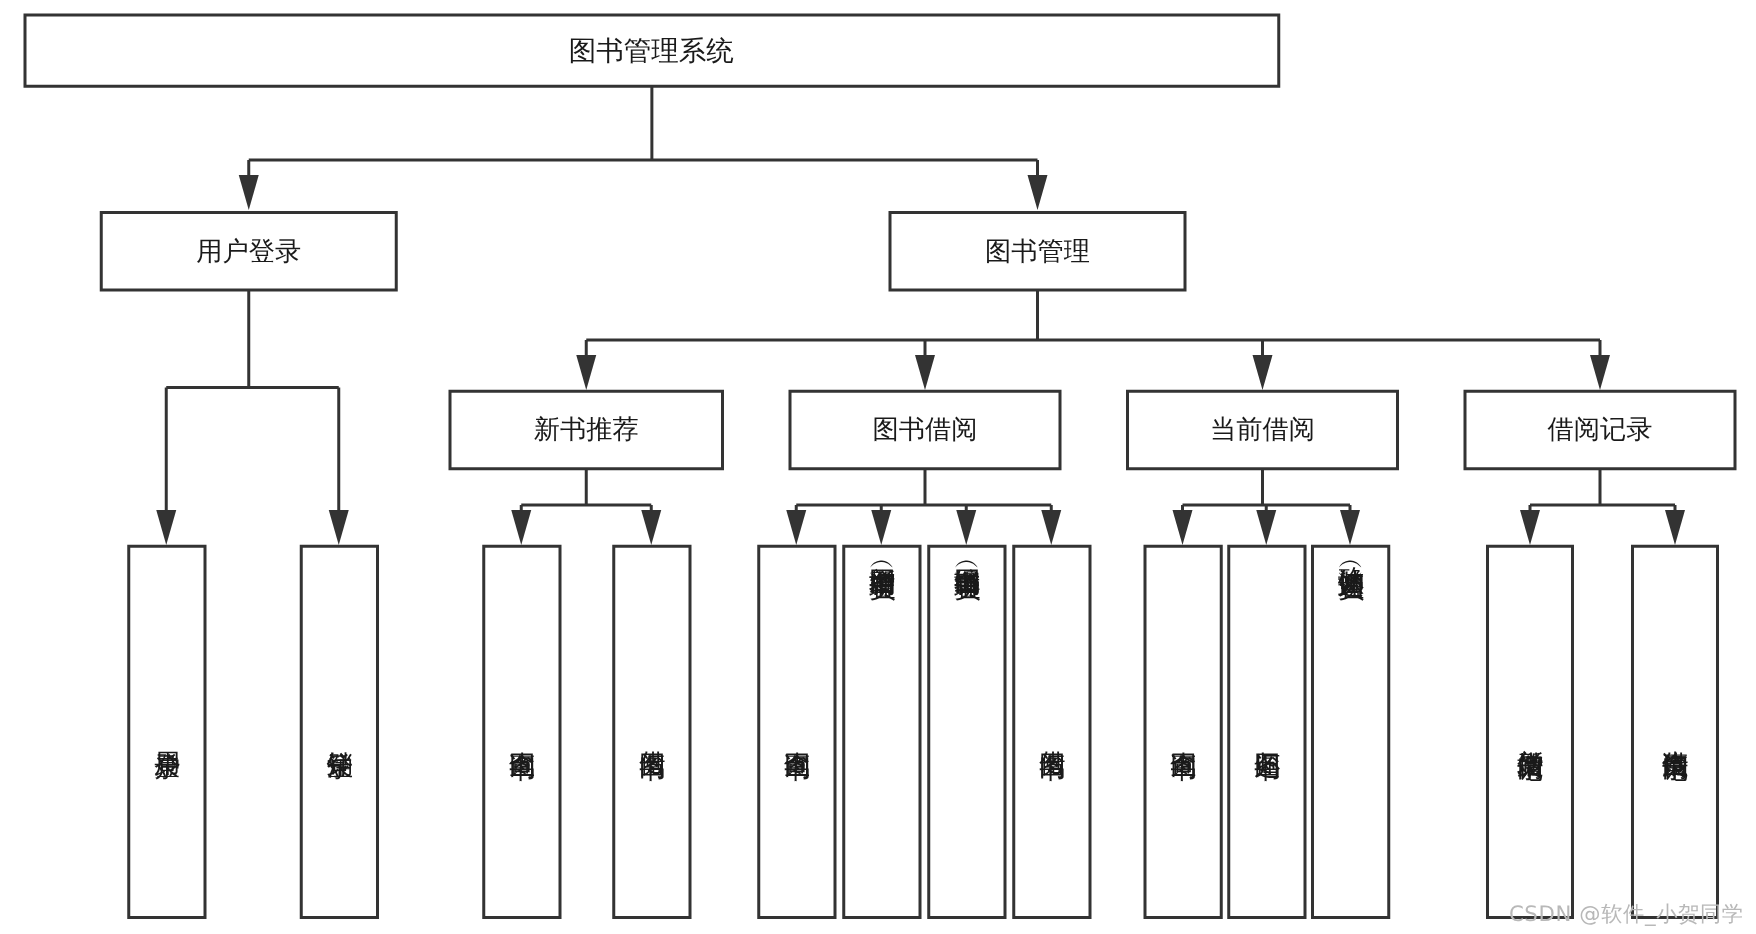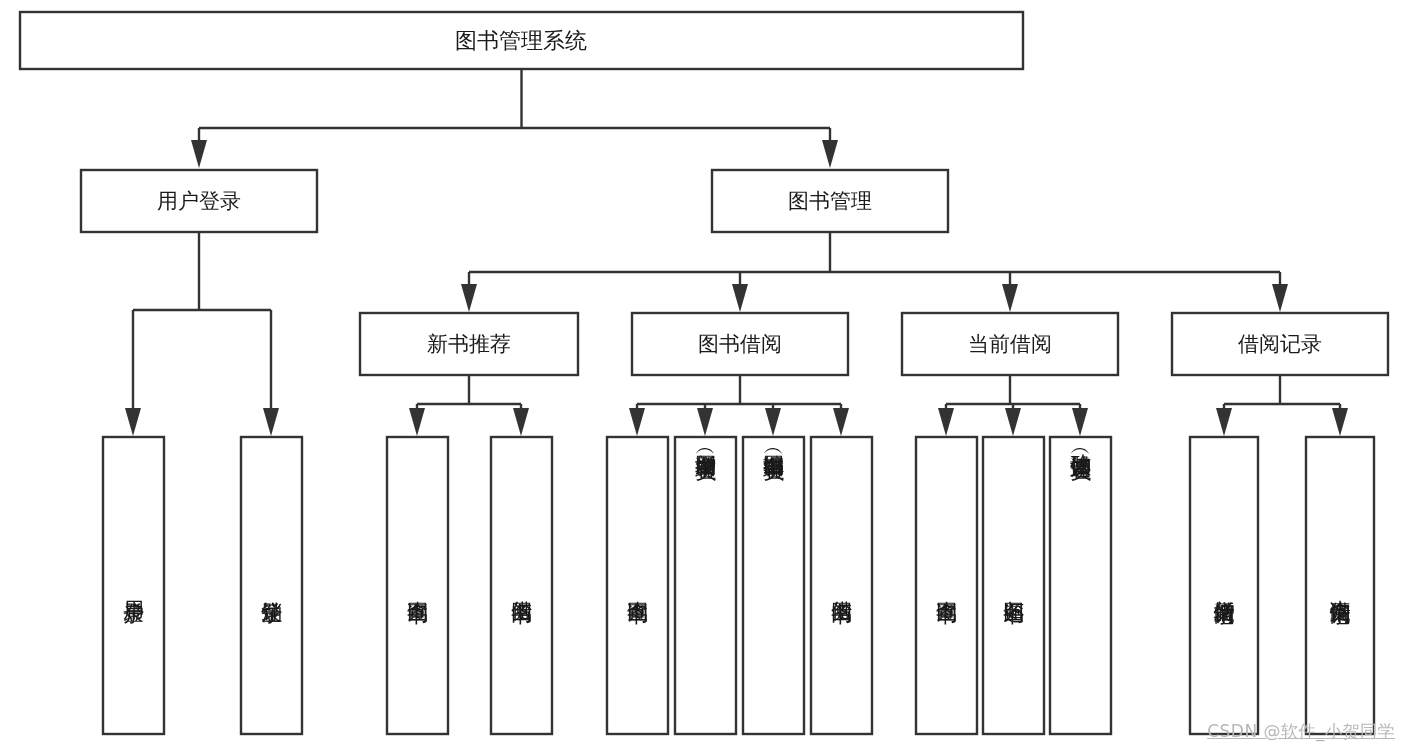--- a/index.html
+++ b/index.html
@@ -72,21 +72,20 @@
   }
   .watermark {
     position: absolute;
     right: 10px;
     bottom: 4px;
     font-family: "DejaVu Sans", "Liberation Sans", sans-serif;
     font-size: 17px;
     color: #b8b8b8;
     letter-spacing: 0.5px;
     white-space: nowrap;
-    text-decoration: underline;
   }
 </style>
 </head>
 <body>
 
 <div id="diagram-root">
 
   <svg class="diagram-canvas" viewBox="0 0 1405 747">
 
     <g>

